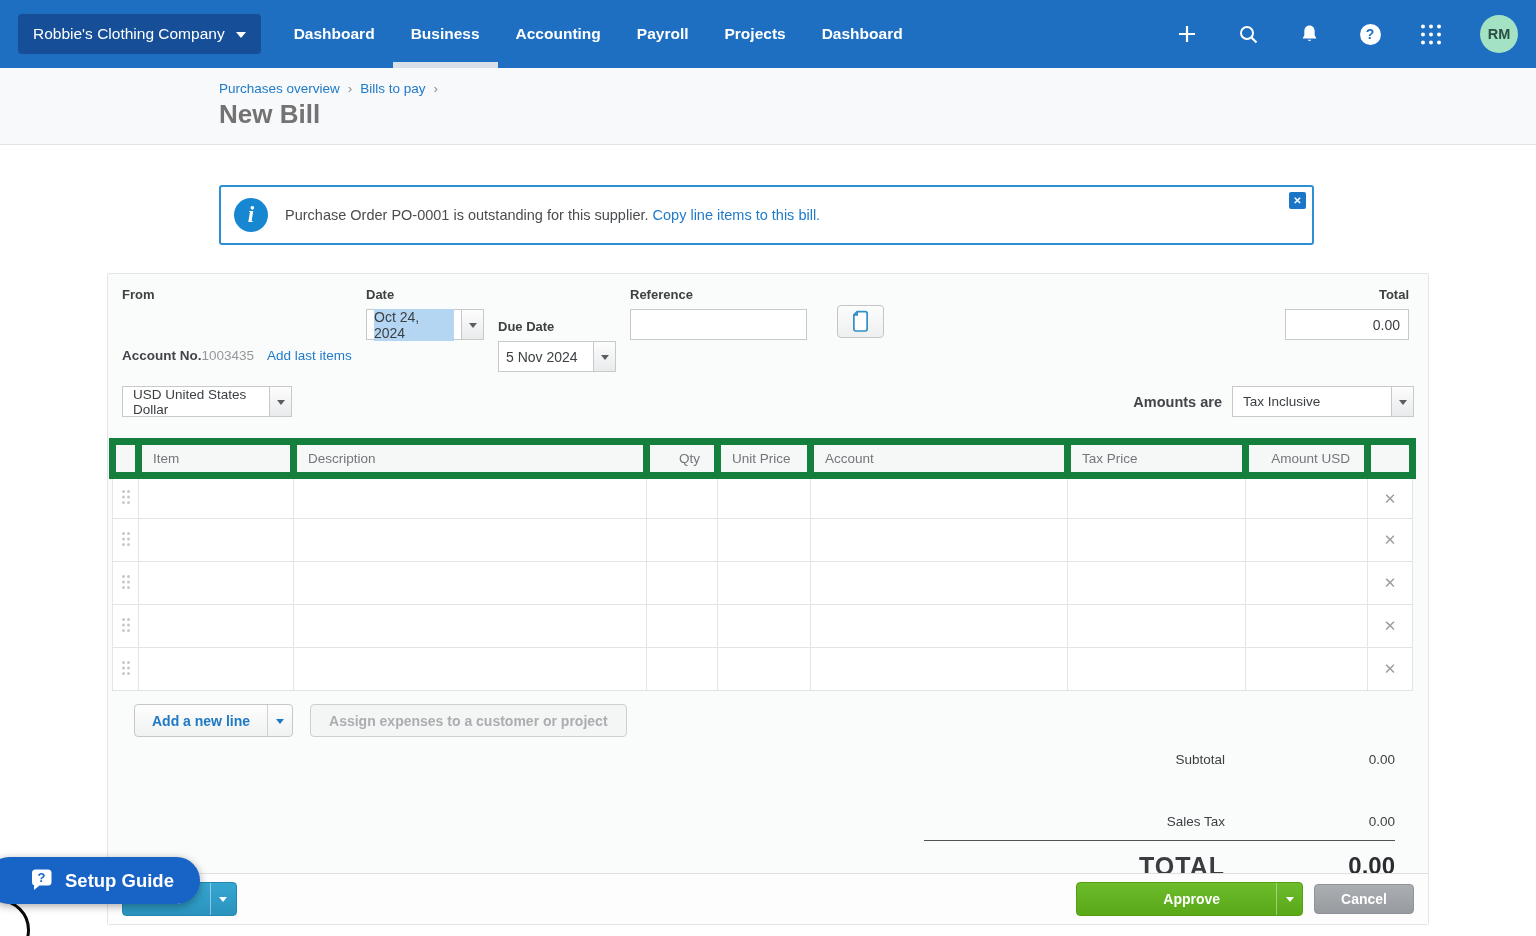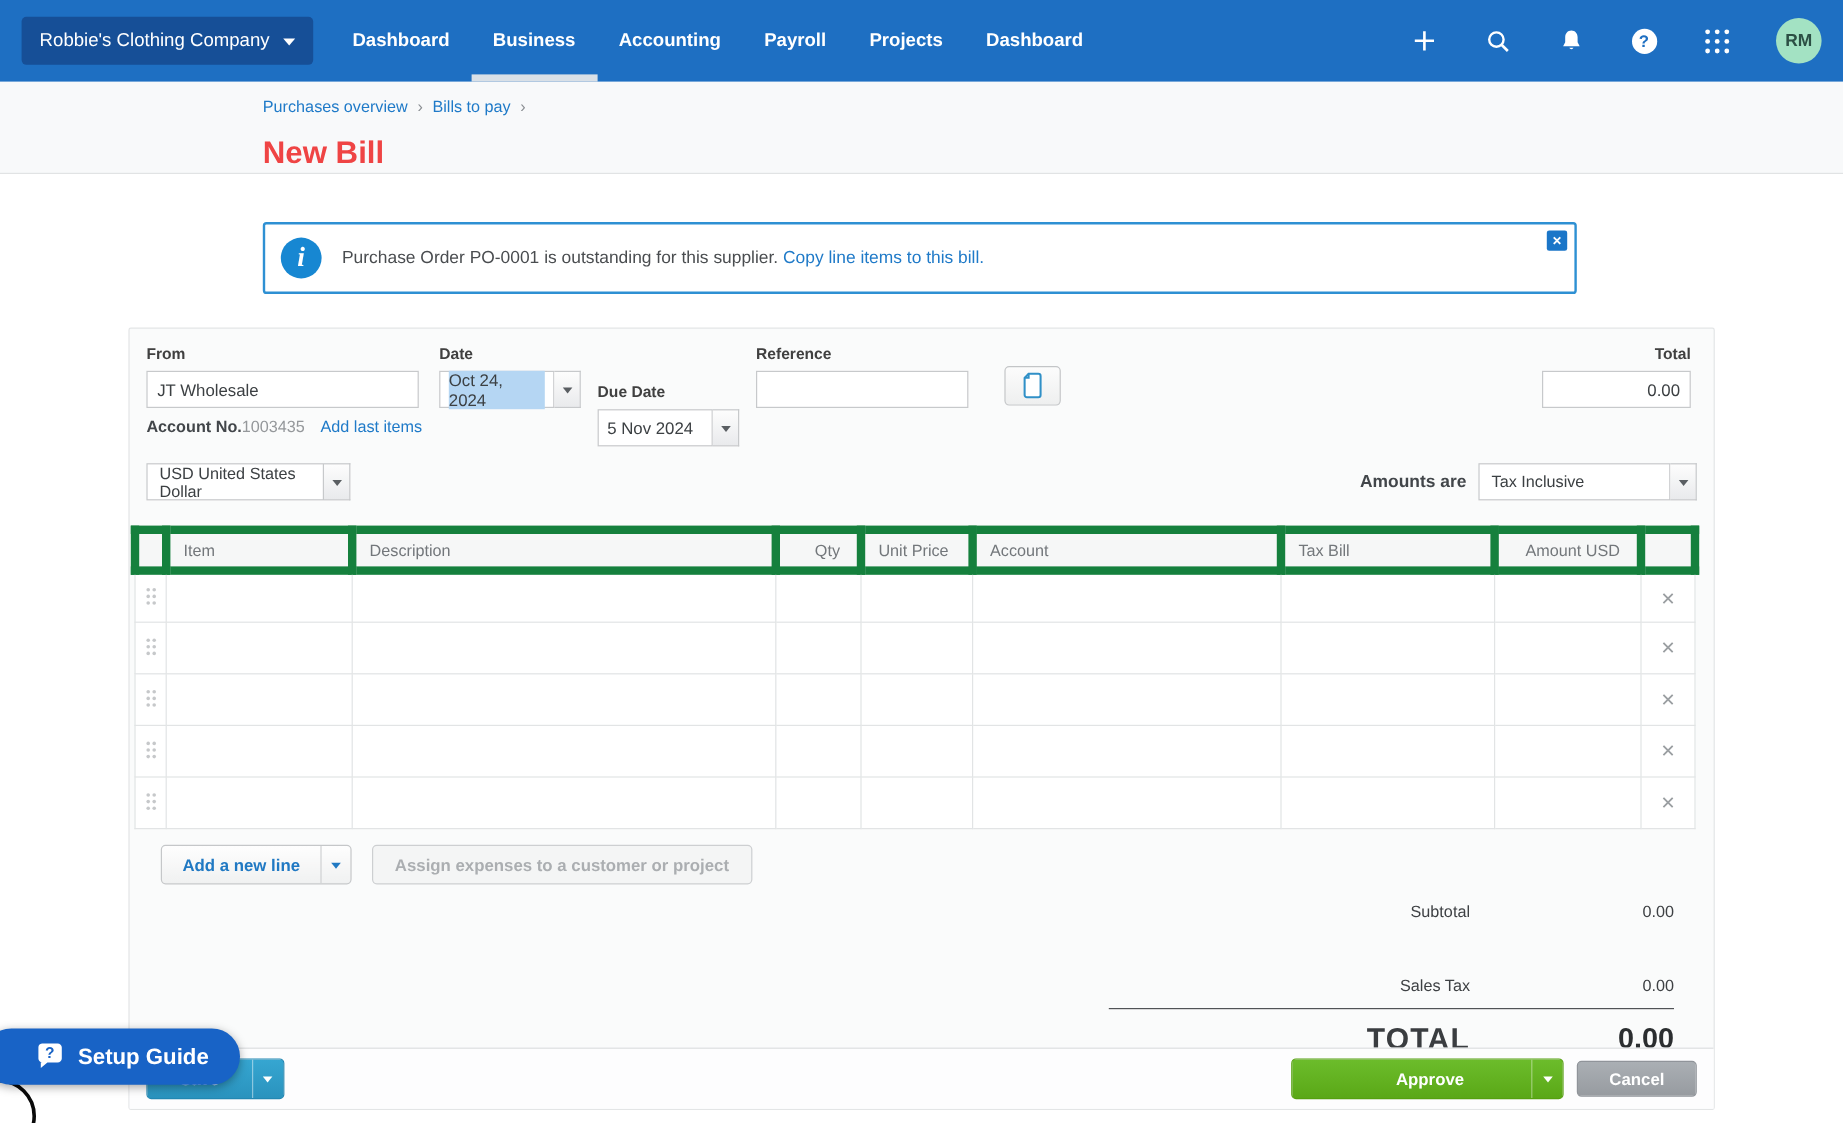--- a/index.html
+++ b/index.html
@@ -25,21 +25,21 @@
   .help-circle { width:21px; height:21px; border-radius:50%; background:#fff; color:#1e6fc2;
                  font-weight:700; font-size:14px; display:flex; align-items:center; justify-content:center; }
   .avatar { width:38px; height:38px; border-radius:50%; background:#a3e2c3; color:#2c4f44;
             font-weight:700; font-size:14.5px; display:flex; align-items:center; justify-content:center; cursor:pointer; }
   
   .page-header { position:absolute; top:68px; left:0; right:0; height:77px; background:#f8f9fa;
                  border-bottom:1px solid #e1e3e4; }
   .breadcrumb { position:absolute; left:219px; top:13px; font-size:13.5px; display:flex; gap:8px; align-items:center; }
   .crumb-link { color:#1f7ac8; cursor:pointer; }
   .crumb-sep { color:#8b8f93; }
-  .page-title { position:absolute; left:219px; top:31px; font-size:26px; font-weight:700; color:#ef4444;margin-top:13px; }
+  .page-title { position:absolute; left:219px; top:31px; font-size:26px; font-weight:700; color:#737373; }
   
   .banner { position:absolute; left:219px; top:185px; width:1095px; height:60px; background:#fff;
             border:2px solid #2e90d3; border-radius:3px; z-index:5; }
   .banner-inner { display:flex; align-items:center; height:100%; padding-left:13px; }
   .info-icon { width:34px; height:34px; border-radius:50%; background:#1787d2; color:#fff;
                font-family:"Liberation Serif", serif; font-style:italic; font-weight:700; font-size:23px;
                display:flex; align-items:center; justify-content:center; flex:0 0 auto; }
   .banner-text { margin-left:17px; font-size:14.5px; color:#4a4d50; }
   .banner-link { color:#1f7ac8; cursor:pointer; }
   .banner-close { position:absolute; top:5px; right:6px; width:17px; height:17px; background:#1b76c8;
@@ -198,21 +198,20 @@
     </div>
   </div>
   <div class="banner-close">✕</div>
 </div>
 
 <div class="panel">
 
   <div class="form-area">
     <div class="fgroup" style="left:14px; width:227px;">
       <span class="flabel">From</span>
-      <input class="fin" value="JT Wholesale" style="">
     </div>
     <div class="fgroup" style="left:258px;">
       <span class="flabel">Date</span>
       <div class="combo">
         <div class="combo-text" style="width:96px;">
           <span class="sel">Oct 24, 2024</span>
         </div>
         <div class="combo-arrow">
             <span class="tri"></span>
           </div>
@@ -281,21 +280,21 @@
         <col style="width:45px;">
     </colgroup>
     <thead>
       <tr>
         <th class="blank"></th>
         <th>Item</th>
         <th>Description</th>
         <th class="num">Qty</th>
         <th>Unit Price</th>
         <th>Account</th>
-        <th>Tax Bill</th>
+        <th>Tax Price</th>
         <th class="num">Amount USD</th>
         <th class="blank"></th>
       </tr>
     </thead>
     <tbody id="line-rows">
         <tr>
           <td class="handle"><svg width="10" height="16" viewBox="0 0 10 16" fill="#c6c8ca">
               <circle cx="2.5" cy="2.5" r="1.5"></circle>
               <circle cx="7.5" cy="2.5" r="1.5"></circle>
               <circle cx="2.5" cy="8" r="1.5"></circle>

